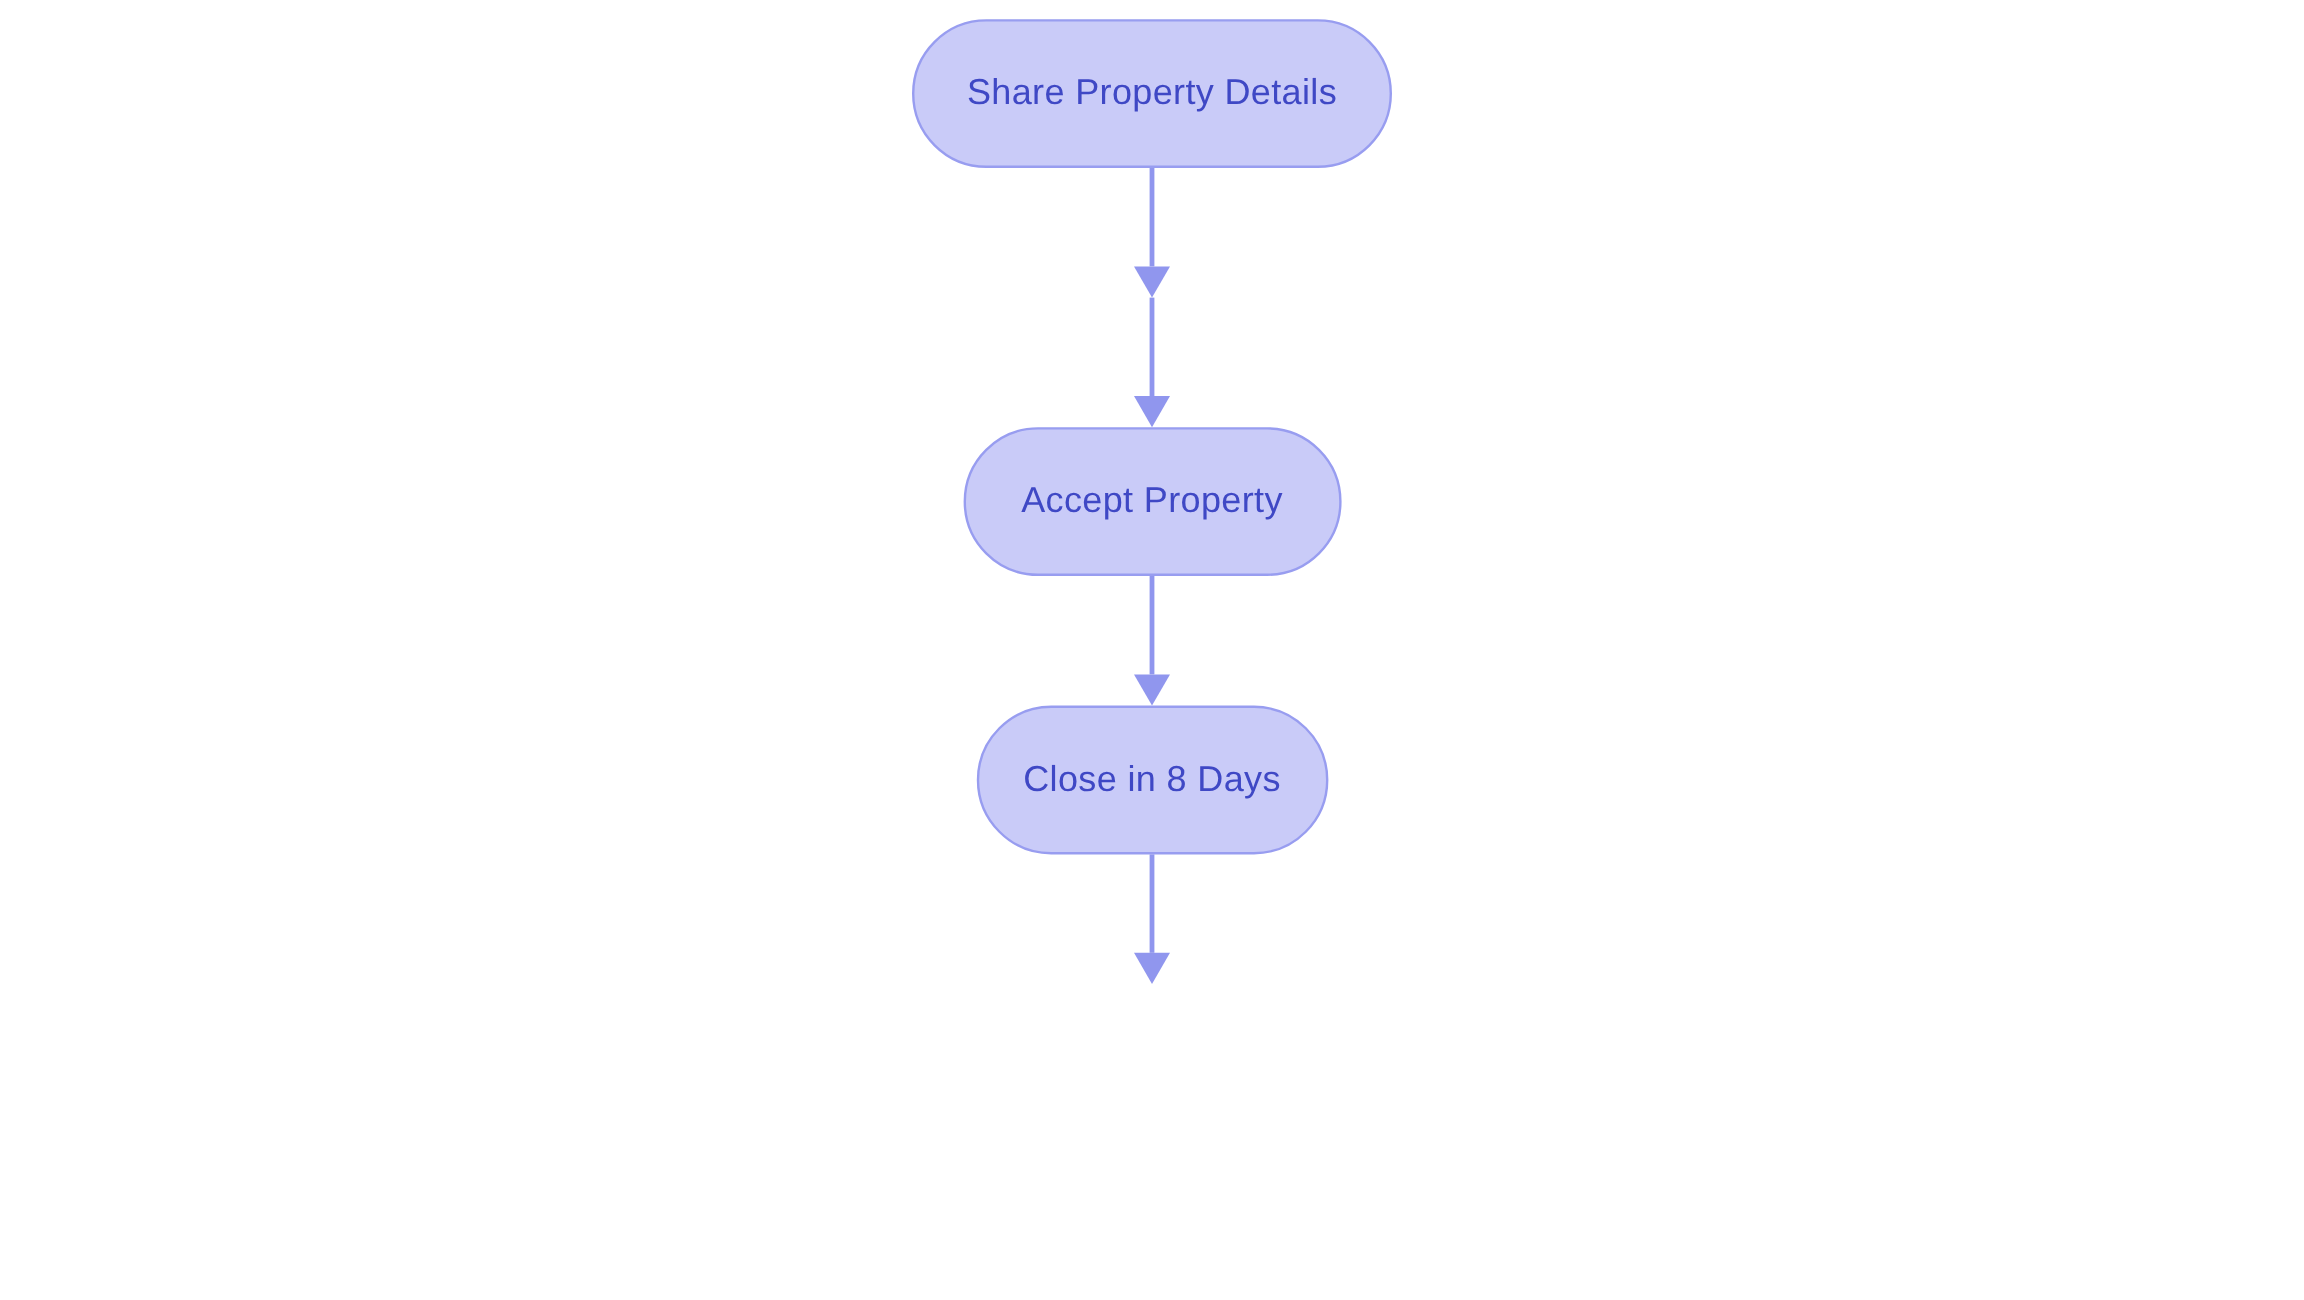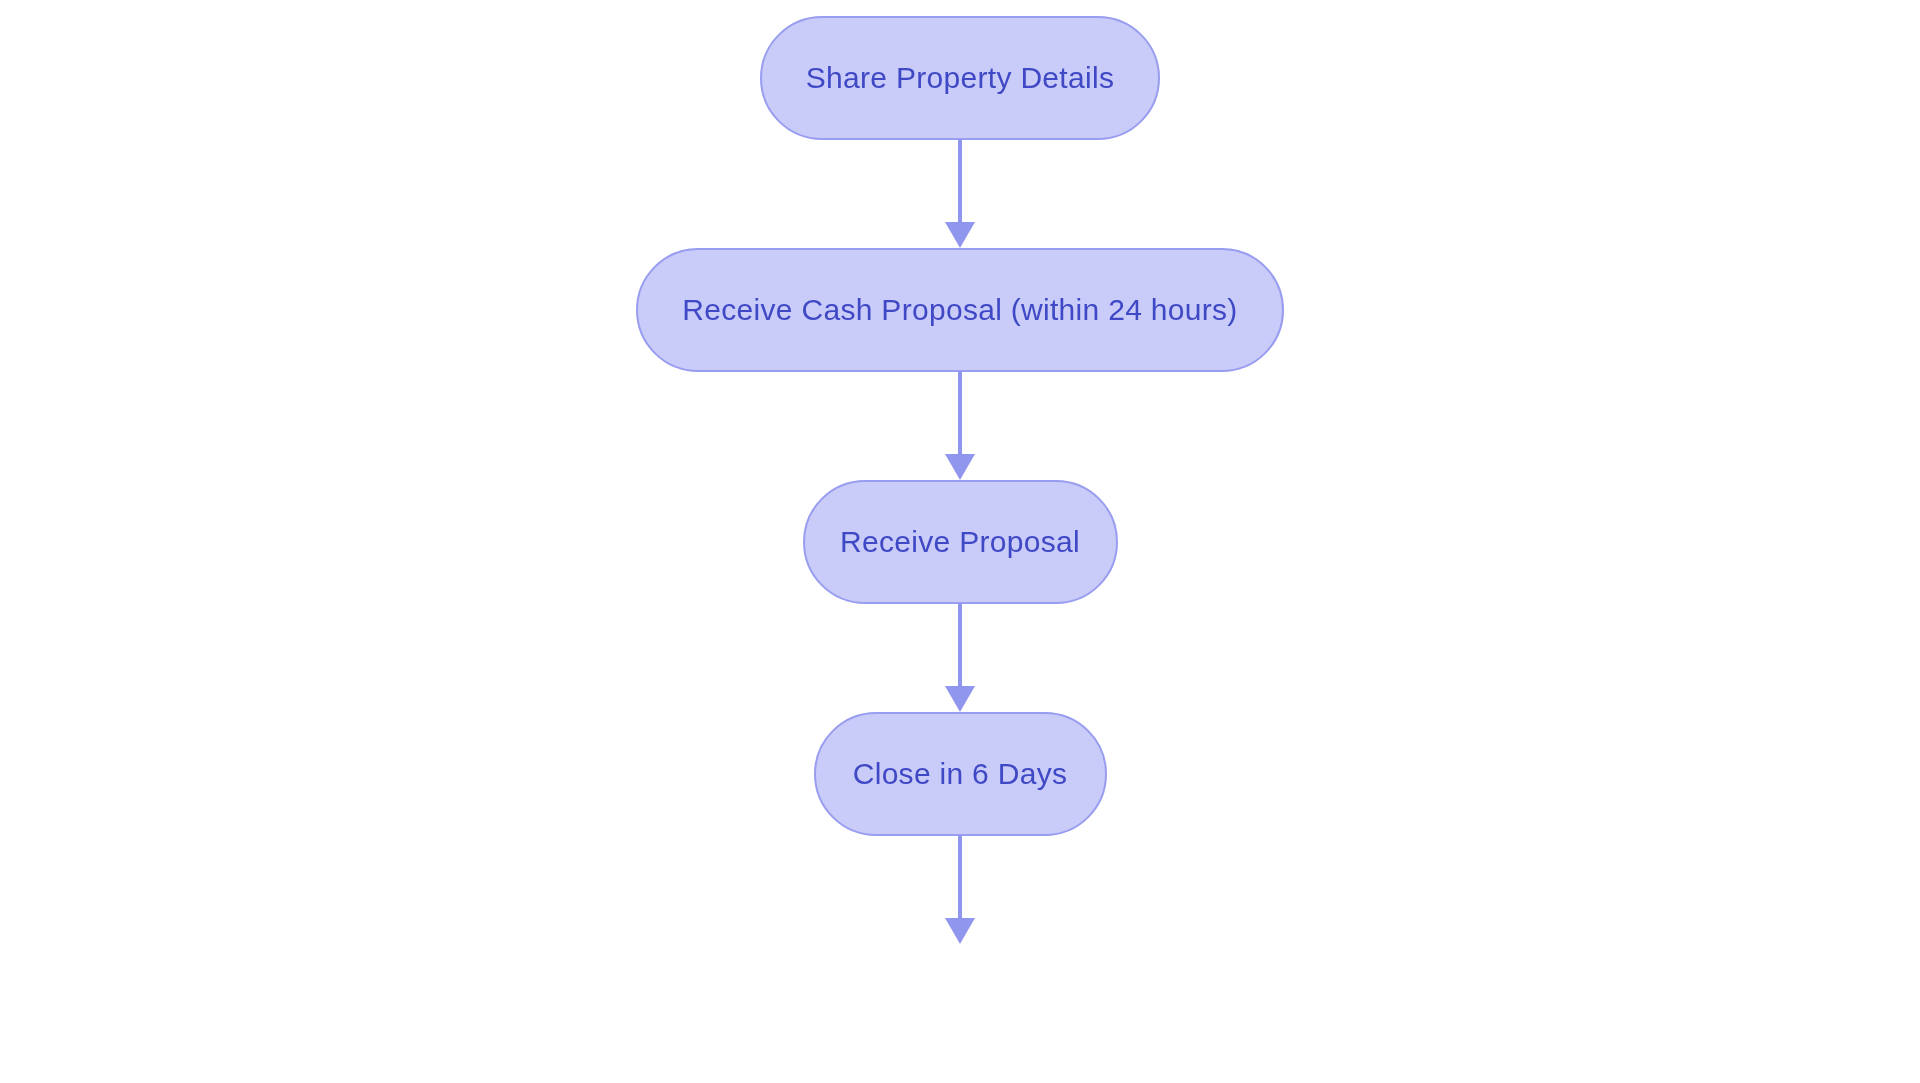--- a/index.html
+++ b/index.html
@@ -66,40 +66,37 @@
 
     <div class="node n0">
       <span class="node-label">Share Property Details</span>
     </div>
 
     <div class="arrow">
       <div class="arrow-stem"></div>
       <div class="arrow-head"></div>
     </div>
 
-    <div class="node n1">
-      <span class="node-label">Receive Cash Proposal (within 24 hours)</span>
-    </div>
 
     <div class="arrow">
       <div class="arrow-stem"></div>
       <div class="arrow-head"></div>
     </div>
 
     <div class="node n2">
-      <span class="node-label">Receive Proposal</span>
+      <span class="node-label">Accept Property</span>
     </div>
 
     <div class="arrow">
       <div class="arrow-stem"></div>
       <div class="arrow-head"></div>
     </div>
 
     <div class="node n3">
-      <span class="node-label">Close in 6 Days</span>
+      <span class="node-label">Close in 8 Days</span>
     </div>
 
     <div class="arrow">
       <div class="arrow-stem"></div>
       <div class="arrow-head"></div>
     </div>
 
 
   </div>
 </div>

